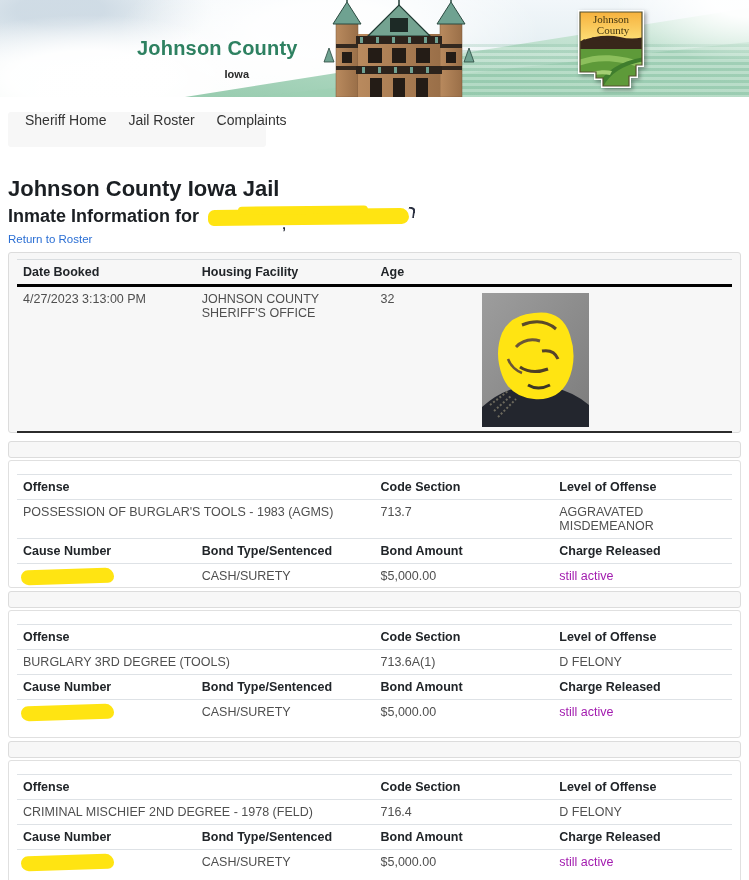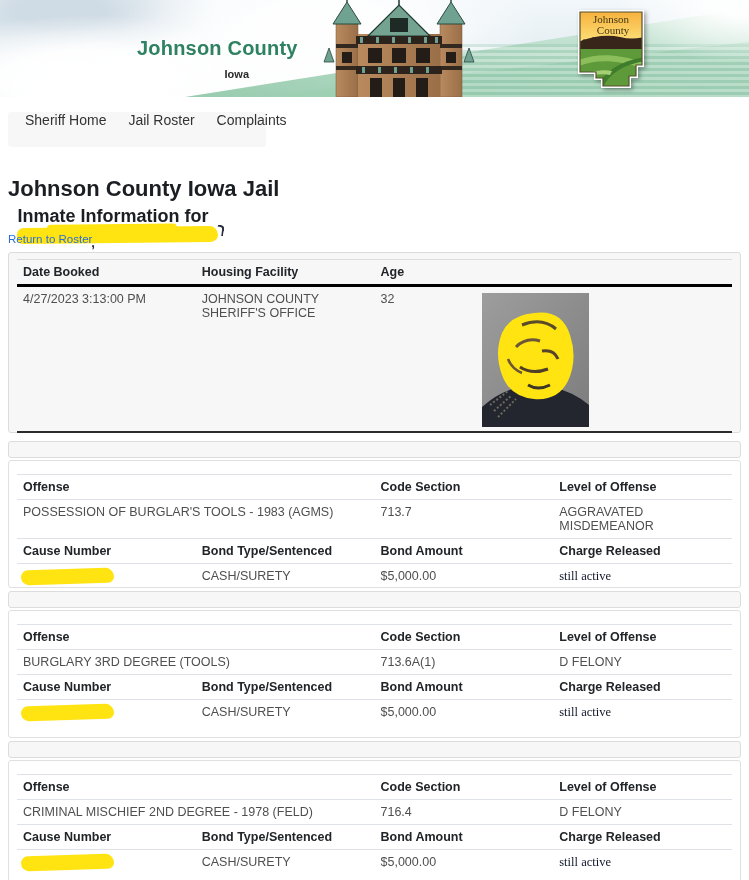--- a/index.html
+++ b/index.html
@@ -30,21 +30,21 @@
   .county-logo { position:absolute; left:576px; top:9px; filter:drop-shadow(2px 2px 2px rgba(0,0,0,.35)); }
 
   
   .nav { position:absolute; left:8px; top:112px; height:35px; width:258px;
     background:#f7f7f7; border-radius:3px; display:flex; align-items:flex-start; padding:0 6px; }
   .nav-item { font-size:14px; color:#333; padding:0 11px; cursor:pointer; white-space:nowrap; }
 
   
   .page-title { position:absolute; left:8px; top:176px; font-size:22px; font-weight:600; color:#1b1f23; }
   .inmate-heading { position:absolute; left:8px; top:206px; font-size:18px; font-weight:600; color:#1b1f23;
-    display:flex; align-items:center;flex-direction:column; }
+    display:flex; align-items:center; }
   .name-redaction { position:relative; display:inline-block; width:201px; height:16px; margin-left:9px;
     background:#ffe412; border-radius:9px 12px 10px 8px; transform:rotate(-.6deg); }
   .name-redaction::before { content:""; position:absolute; left:30px; top:-3px; width:130px; height:8px;
     background:#ffe412; border-radius:6px; }
   .name-comma { position:absolute; left:74px; bottom:-7px; font-size:13px; font-weight:600; color:#232834; }
   .name-stub { position:absolute; right:-6px; top:-1px; width:7px; height:11px;
     border-right:2px solid #2a3040; border-top:2px solid #2a3040; border-radius:0 4px 0 0; transform:rotate(8deg); }
   .return-link { position:absolute; left:8px; top:233px; font-size:11.5px; color:#2b6fd4; text-decoration:none; cursor:pointer; }
 
   
@@ -62,21 +62,21 @@
   .section-bar { position:absolute; left:8px; width:733px; height:17px;
     background:#f7f7f7; border:1px solid #dcdcdc; border-radius:3px; }
   .bar-1 { top:441px; } .bar-2 { top:591px; } .bar-3 { top:741px; }
 
   .charge-card { position:absolute; left:8px; width:733px; height:128px;
     background:#ffffff; border:1px solid #e0e0e0; border-radius:3px; padding:13px 8px 8px; }
   .card-1 { top:460px; } .card-2 { top:610px; } .card-3 { top:760px; }
   .charge-table { border-top:1px solid #dee2e6; }
   .charge-table tr { border-bottom:1px solid #dee2e6; }
   .charge-table tr:last-child { border-bottom:none; }
-  .muted { color:#0f172a;font-family:Liberation Serif, serif; }
+  .muted { color:#a21caf; }
 
   .cause-redaction { display:inline-block; width:93px; height:15px; background:#ffe412;
     border-radius:8px 10px 7px 9px; transform:rotate(-1.8deg); margin-left:-2px; }
 </style>
 </head>
 <body>
 
 <div class="banner">
   <svg class="hill-svg" width="749" height="97" viewBox="0 0 749 97" preserveAspectRatio="none">
     <defs>

